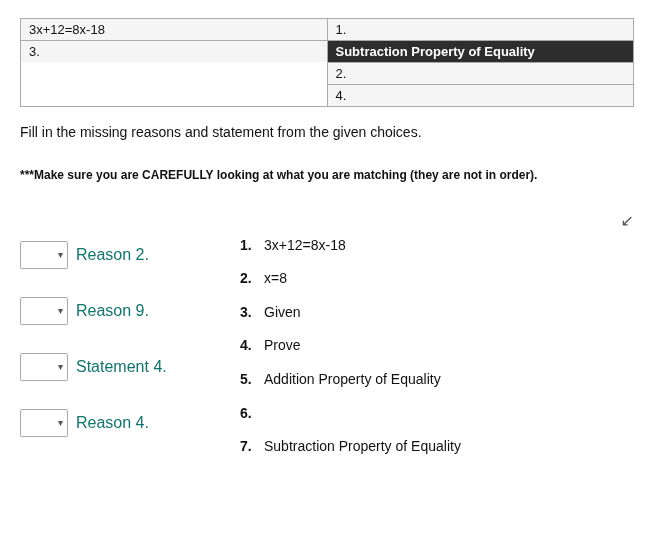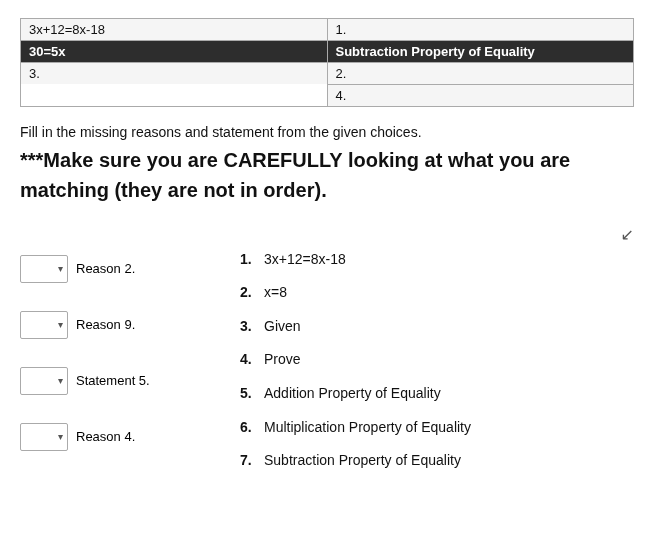--- a/index.html
+++ b/index.html
@@ -39,27 +39,27 @@
     }
     .table-cell.highlight {
       background: #2d2d2d;
       color: #fff;
       font-weight: 600;
     }
 
     
     .instructions {
       font-size: 14px;
-      margin-bottom: 2px;
+      margin-bottom: 23px;
       line-height: 1.4;
     }
     .instructions-bold {
-      font-size: 20px;
+      font-size: 12px;
       font-weight: bold;
-      margin-bottom: 20px;
+      margin-bottom: 27px;
       line-height: 1.5;
     }
 
     
     .main-content {
       display: flex;
       gap: 0px;
       margin-top: 8px;
     }
 
@@ -85,22 +85,22 @@
       justify-content: flex-end;
       padding-right: 4px;
       cursor: pointer;
       border-radius: 2px;
     }
     .dropdown-arrow {
       font-size: 10px;
       color: #555;
     }
     .dropdown-label {
-      font-size: 13px;
-      color: #000000;
+      font-size: 16px;
+      color: #0f766e;
     }
 
     
     .right-panel {
       flex: 1;
       padding-left: 20px;
     }
     .cursor-icon {
       text-align: right;
       font-size: 16px;
@@ -121,21 +121,20 @@
     .item-text {
       font-size: 14px;
     }
   </style>
 </head>
 <body>
 
 <div class="top-table">
   <div class="table-left">
     <div class="table-cell">3x+12=8x-18</div>
-    <div class="table-cell highlight">30=5x</div>
     <div class="table-cell">3.</div>
   </div>
   <div class="table-right">
     <div class="table-cell">1.</div>
     <div class="table-cell highlight">Subtraction Property of Equality</div>
     <div class="table-cell">2.</div>
     <div class="table-cell">4.</div>
   </div>
 </div>
 
@@ -157,21 +156,21 @@
       <div class="dropdown-box">
         <span class="dropdown-arrow">▾</span>
       </div>
       <span class="dropdown-label">Reason 9.</span>
     </div>
 
     <div class="dropdown-row">
       <div class="dropdown-box">
         <span class="dropdown-arrow">▾</span>
       </div>
-      <span class="dropdown-label">Statement 5.</span>
+      <span class="dropdown-label">Statement 4.</span>
     </div>
 
     <div class="dropdown-row">
       <div class="dropdown-box">
         <span class="dropdown-arrow">▾</span>
       </div>
       <span class="dropdown-label">Reason 4.</span>
     </div>
 
   </div>
@@ -200,21 +199,20 @@
       <span class="item-text">Prove</span>
     </div>
 
     <div class="numbered-item">
       <span class="item-number">5.</span>
       <span class="item-text">Addition Property of Equality</span>
     </div>
 
     <div class="numbered-item">
       <span class="item-number">6.</span>
-      <span class="item-text">Multiplication Property of Equality</span>
     </div>
 
     <div class="numbered-item">
       <span class="item-number">7.</span>
       <span class="item-text">Subtraction Property of Equality</span>
     </div>
 
   </div>
 </div>
 

